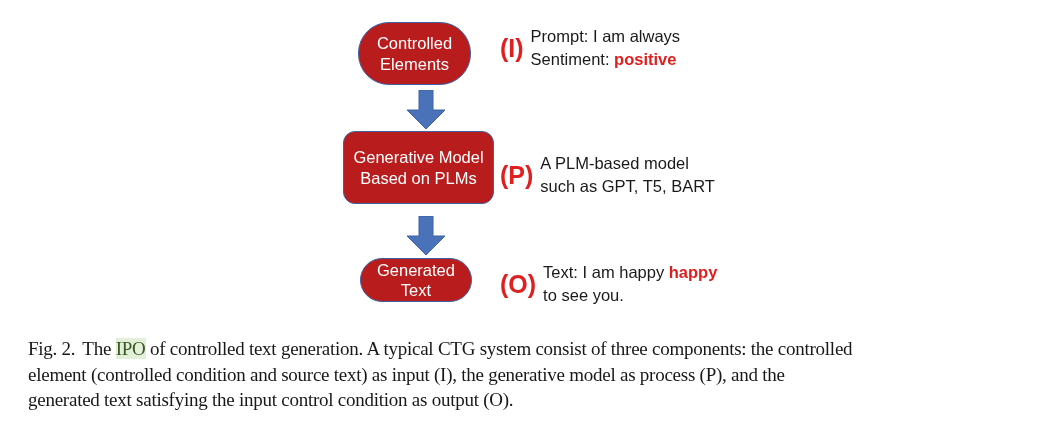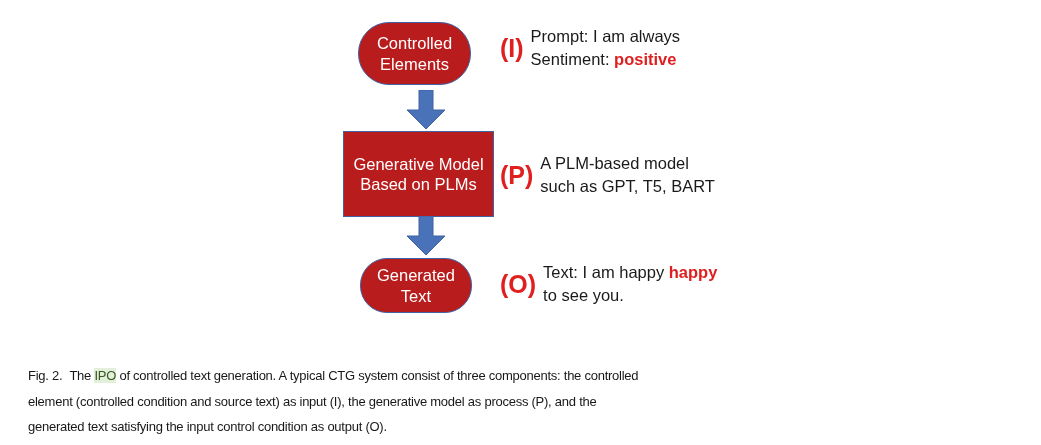--- a/index.html
+++ b/index.html
@@ -40,26 +40,26 @@
   .node .lines { display: block; }
   .node .lines > span { display: block; white-space: nowrap; }
 
   #node-controlled {
     left: 358px; top: 22px;
     width: 113px; height: 63px;
     border-radius: 31px;
   }
   #node-model {
     left: 343px; top: 131px;
-    width: 151px; height: 86px;
-    border-radius: 0;
+    width: 151px; height: 73px;
+    border-radius: 12px;
   }
   #node-generated {
     left: 360px; top: 258px;
-    width: 112px; height: 55px;
+    width: 112px; height: 44px;
     border-radius: 27px;
   }
 
   
   .arrow {
     position: absolute;
     width: 44px;
   }
   .arrow svg { display: block; width: 100%; height: 100%; }
   #arrow-1 { left: 404px; top: 90px; height: 40px; }
@@ -89,24 +89,24 @@
   .hl-red { color: #e02020; font-weight: bold; }
 
   #anno-input  { left: 500px; top: 25px;  }
   #anno-proc   { left: 500px; top: 152px; }
   #anno-output { left: 500px; top: 261px; }
 
   
   #caption {
     position: absolute;
     left: 28px;
-    top: 363px;
+    top: 336px;
     width: 1000px;
-    font-family: Liberation Sans, sans-serif;
-    font-size: 13px;
+    font-family: Liberation Serif, serif;
+    font-size: 19px;
     line-height: 25.5px;
     color: #181818;
     letter-spacing: -0.25px;
   }
   #caption .cap-line { display: block; white-space: nowrap; }
   .hl-green {
     background: #e2f0d9;
     color: #385723;
   }
   .cap-gap { display: inline-block; width: 7px; }

